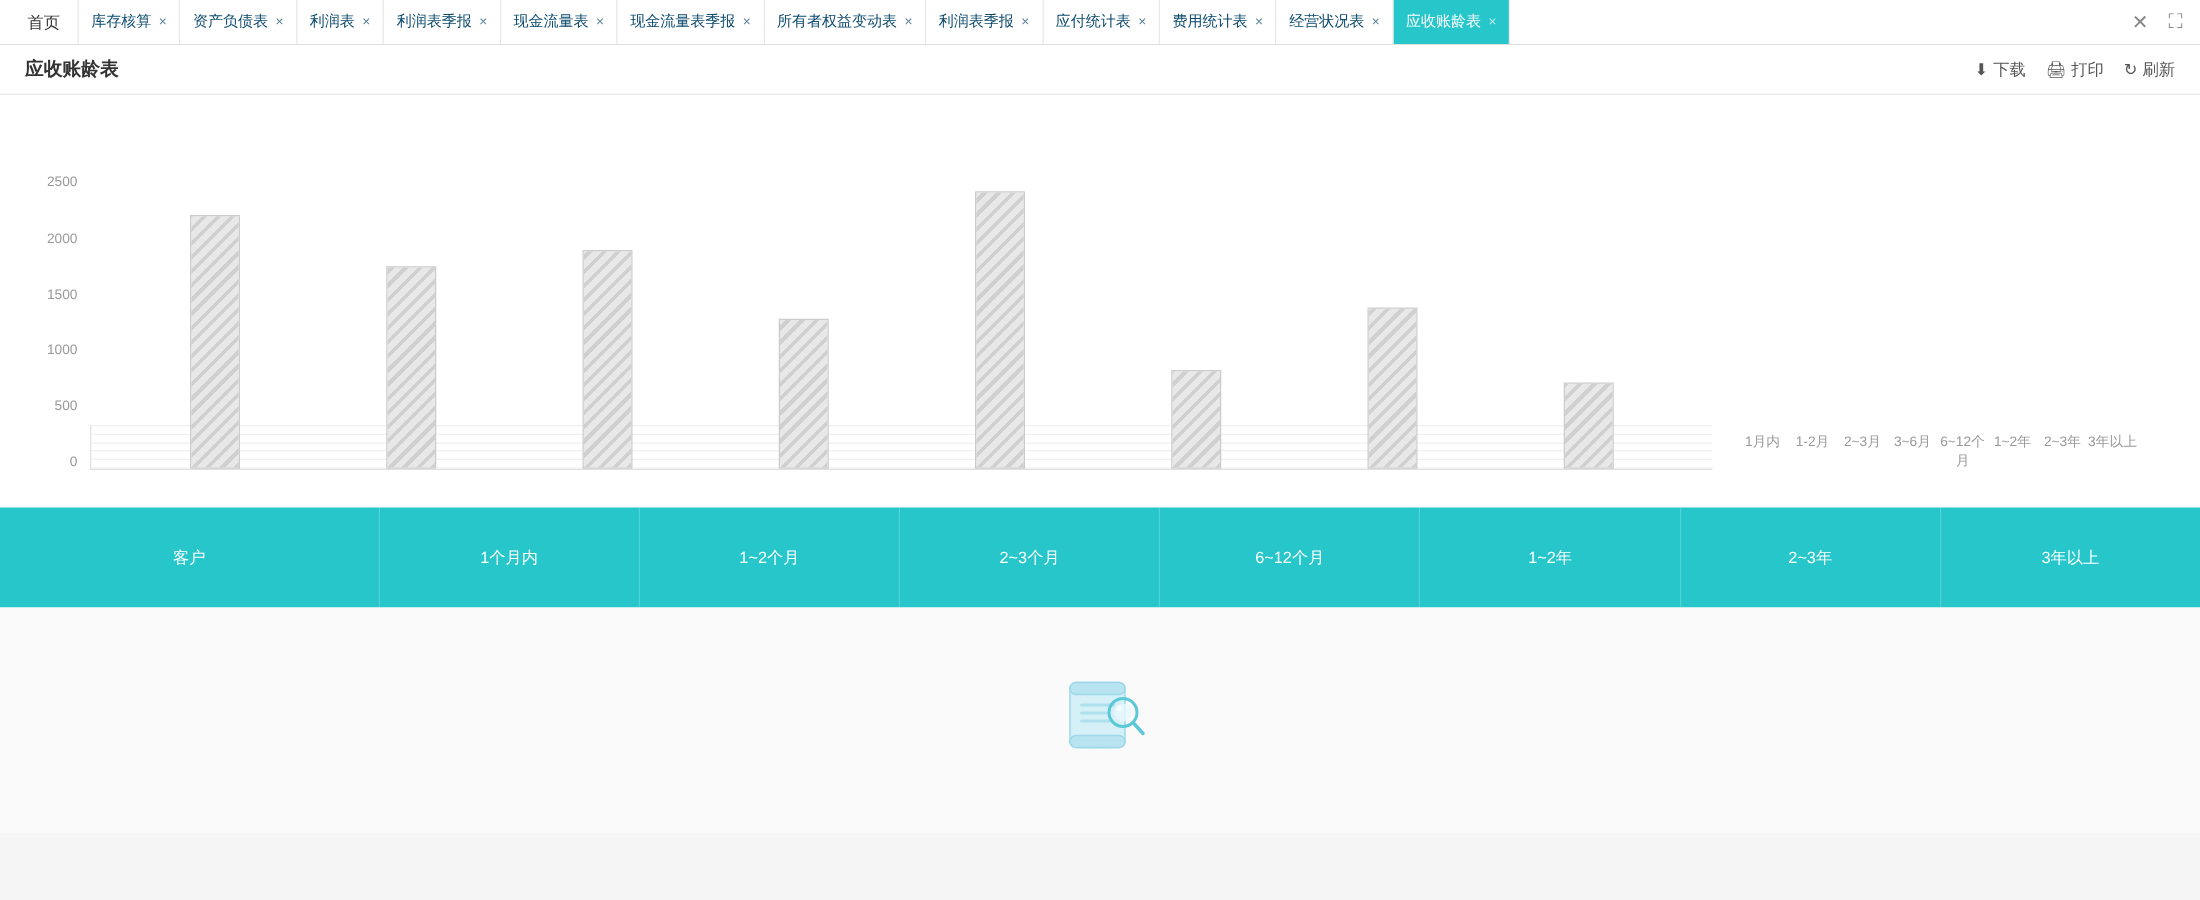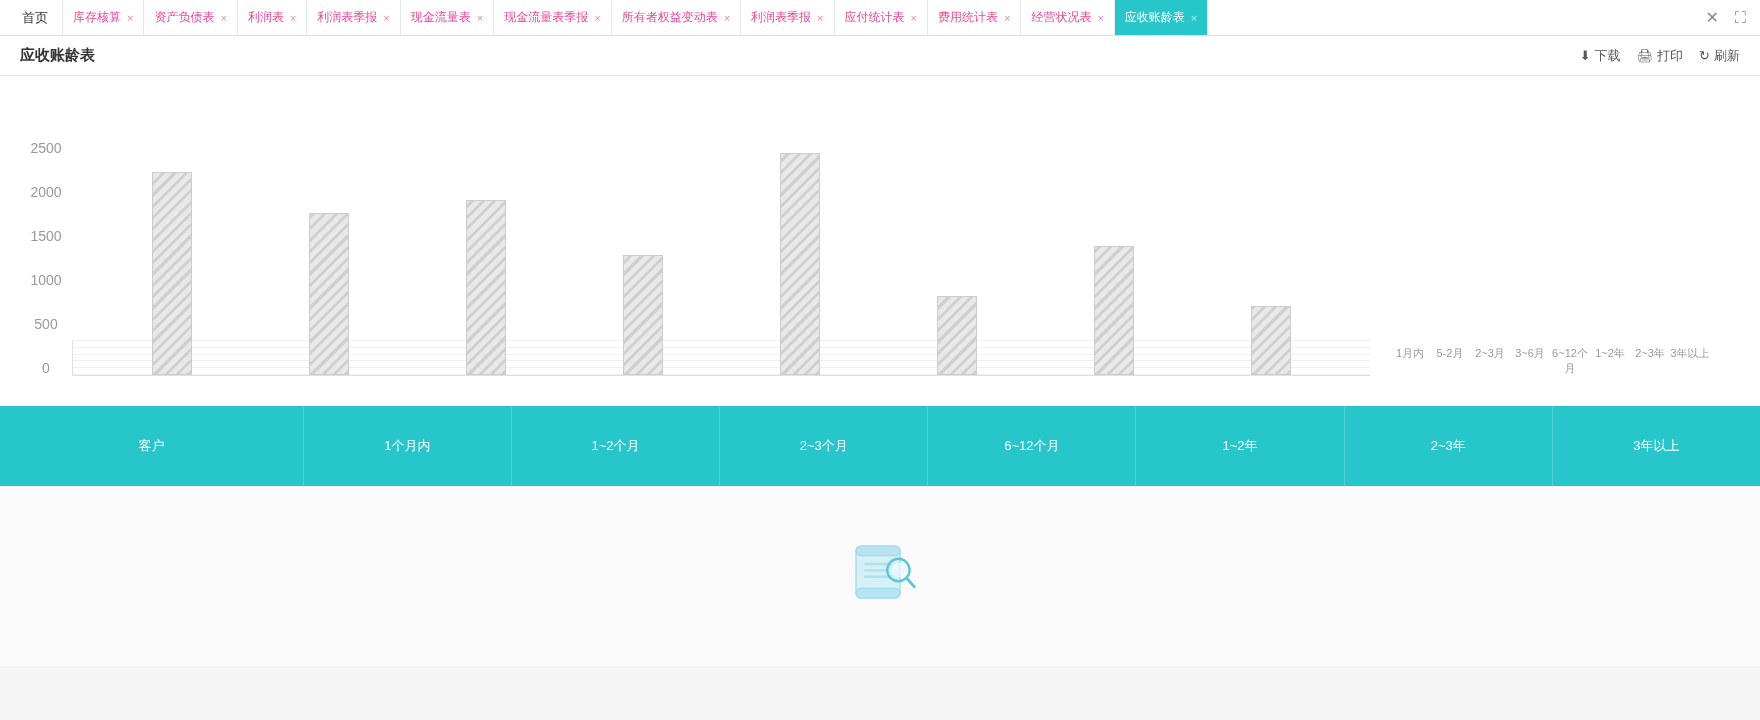--- a/index.html
+++ b/index.html
@@ -18,21 +18,21 @@
       flex-wrap: nowrap;
       justify-content: space-between;
     }
     .tab-bar::-webkit-scrollbar { height: 3px; }
     .tab-item {
       display: inline-flex;
       align-items: center;
       padding: 0 10px;
       height: 36px;
       font-size: 12px;
-      color: #ec4899;
+      color: #0c4a6e;
       cursor: pointer;
       border-right: 1px solid #e8e8e8;
       white-space: nowrap;
       flex-shrink: 0;
     }
     .tab-item.active {
       background: #26c6ca;
       color: #fff;
     }
     .tab-item .close-btn {
@@ -114,23 +114,23 @@
     }
     .chart-y-axis {
       display: flex;
       flex-direction: column-reverse;
       justify-content: space-between;
       height: 240px;
       margin-right: 10px;
       padding-top: 4px;
     }
     .y-label {
-      font-size: 14px;
+      font-size: 11px;
       color: #999;
-      text-align: center;
+      text-align: right;
       min-width: 32px;
     }
     .chart-body {
       flex: 1;
       display: flex;
       flex-direction: row;
     }
     .chart-grid-area {
       flex: 1;
       position: relative;
@@ -361,21 +361,21 @@
                 <div class="bar" style="height: 129px;"></div>
               </div>
               <div class="bar-group">
                 <div class="bar" style="height: 69px;"></div>
               </div>
             </div>
           </div>
 
           <div class="x-labels">
             <span class="x-label">1月内</span>
-            <span class="x-label">5-2月</span>
+            <span class="x-label">1-2月</span>
             <span class="x-label">2~3月</span>
             <span class="x-label">3~6月</span>
             <span class="x-label">6~12个月</span>
             <span class="x-label">1~2年</span>
             <span class="x-label">2~3年</span>
             <span class="x-label">3年以上</span>
           </div>
         </div>
       </div>
     </div>

